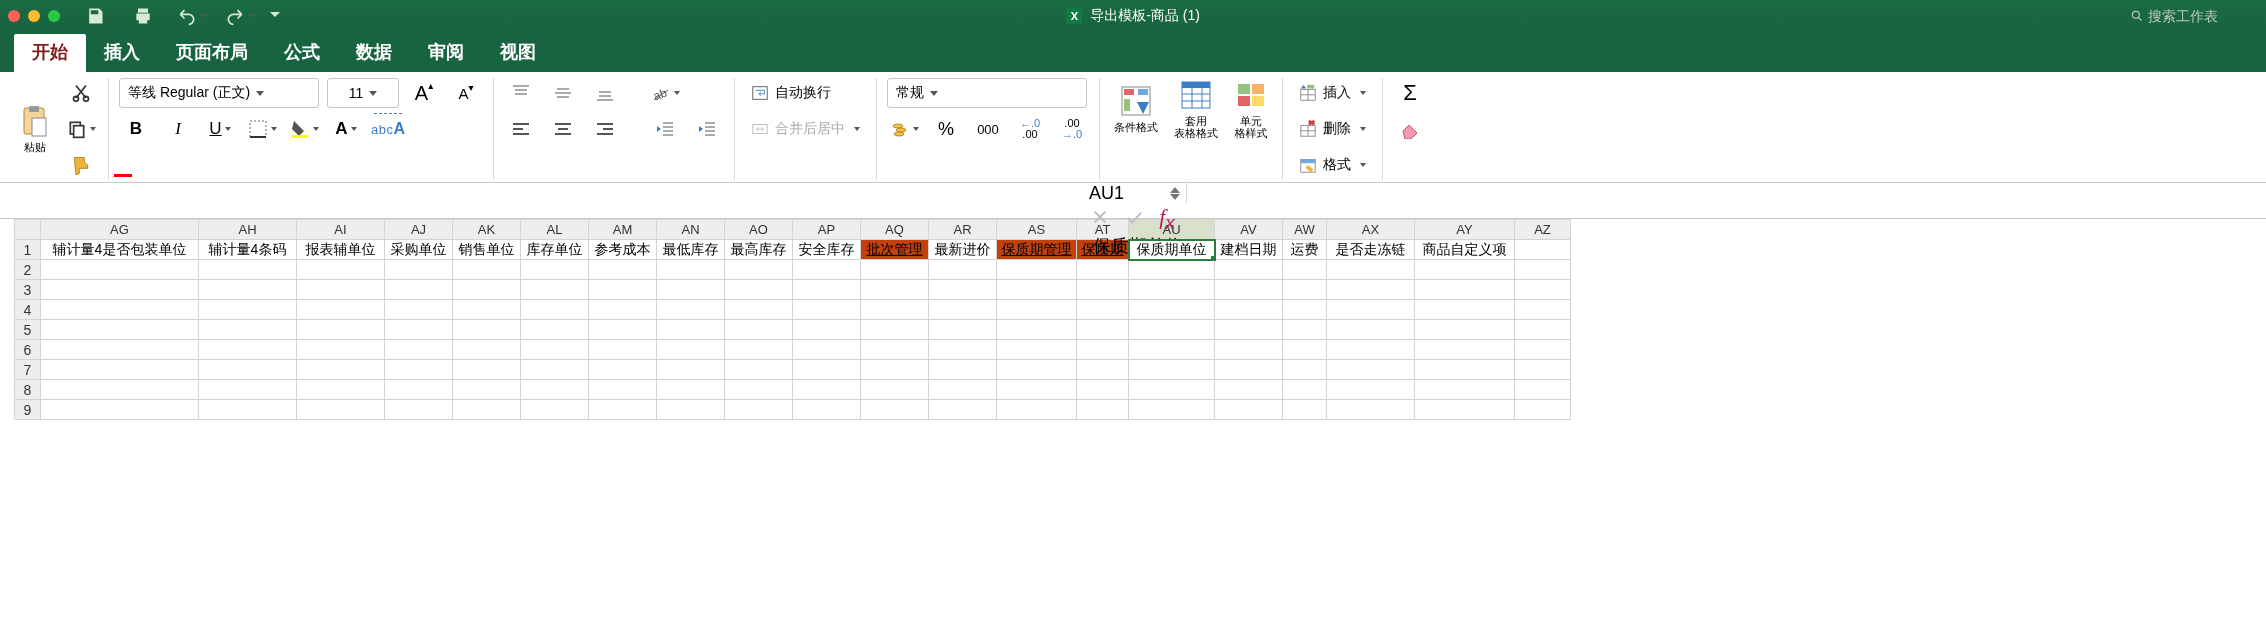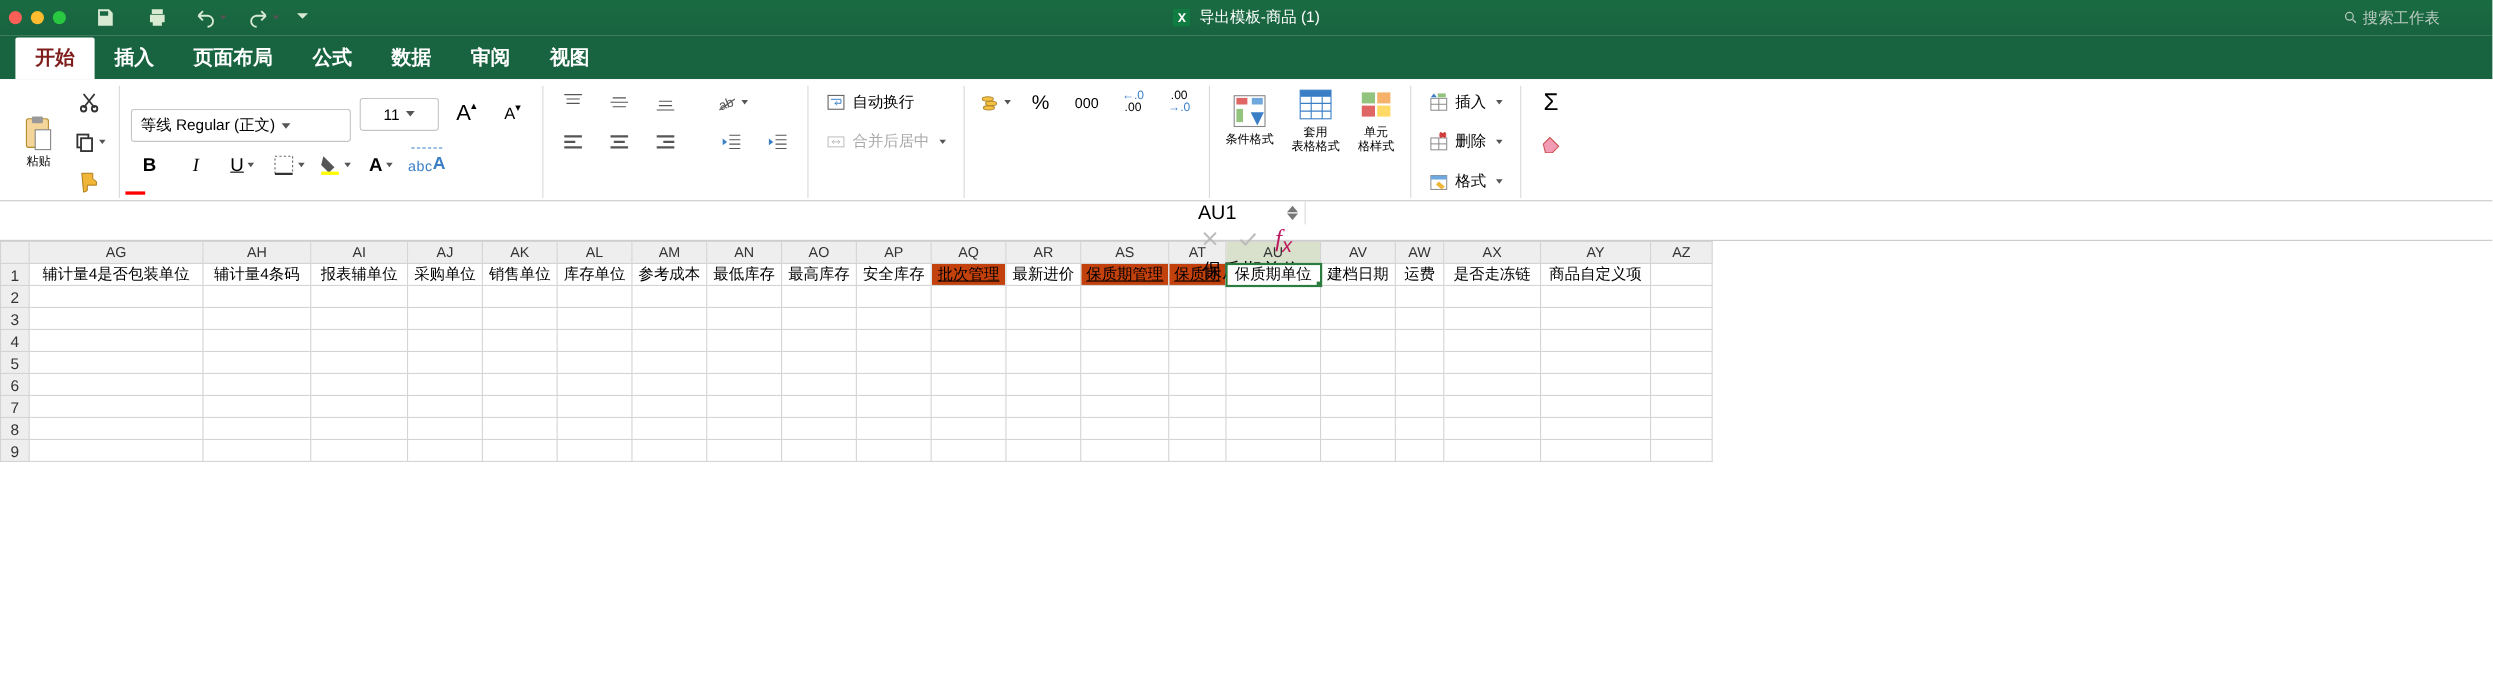--- a/index.html
+++ b/index.html
@@ -37,21 +37,21 @@
 .iconbtn svg{width:20px;height:20px;}
 .iconbtn.dd::after{content:"";border-left:3px solid transparent;border-right:3px solid transparent;border-top:4px solid #555;margin-left:3px;}
 .big { display:flex; flex-direction:column; align-items:center; gap:3px; cursor:pointer; padding:0 4px;}
 .big svg{width:34px;height:34px;}
 .big span{font-size:11px;line-height:1.1;text-align:center;}
 .dropline{display:flex;align-items:center;font-size:14px;gap:6px;padding:0 6px;height:30px;cursor:pointer;}
 .dropline svg{width:18px;height:18px;}
 .dropline.dd::after{content:"";border-left:3px solid transparent;border-right:3px solid transparent;border-top:4px solid #555;margin-left:3px;}
 .muted{color:#a9a9a9;}
 .muted svg{fill:#ccc;stroke:#ccc;}
-.fontname{width:200px;justify-content:flex-start;margin-top:21px;}
+.fontname{width:200px;justify-content:flex-start;}
 .fontsize{width:72px;}
 .bold{font-weight:bold;font-size:17px;}
 .italic{font-style:italic;font-size:17px;font-family:serif;}
 .under{text-decoration:underline;font-size:17px;}
 .dashabc{font-size:13px; color:#3a7fc6; position:relative;}
 .dashabc .ab{letter-spacing:0.5px;}
 .dashabc .uline{position:absolute;top:-2px;left:2px;right:2px;border-top:1px dashed #3a7fc6;}
 
 
 .fbar { height:36px; display:flex; align-items:center; border-bottom:1px solid #c9c9c9; font-size:18px;flex-direction:column;}
@@ -60,21 +60,21 @@
 .namebox .stepper span{width:0;height:0;border-left:5px solid transparent;border-right:5px solid transparent;}
 .namebox .stepper .u{border-bottom:6px solid #777;}
 .namebox .stepper .d{border-top:6px solid #777;}
 .fbtns{display:flex;align-items:center;gap:16px;padding:0 14px;color:#999;}
 .fbtns svg{width:18px;height:18px;}
 .fx{font-style:italic;font-family:serif;font-size:22px;color:#be185d;}
 .fedit{flex:1;padding-left:10px;}
 
 
 .gridwrap{overflow:hidden;}
-table.grid{border-collapse:collapse;table-layout:fixed;}
+table.grid{border-collapse:collapse;table-layout:fixed;margin-left:14px;}
 .grid th,.grid td{border:1px solid #d4d4d4;font-size:14px;height:20px;text-align:center;background:#fff;}
 .grid thead th{background:#eee;font-weight:normal;color:#333;}
 .grid tbody th{background:#eee;width:26px;font-weight:normal;color:#333;}
 .corner{width:26px;background:#eee;}
 th.colh{font-size:13px;}
 .colh.sel{background:#d9e1cc;}
 td.hl{background:#c2410c;text-decoration:underline;}
 td.selcell{outline:2px solid #2a7d3e;outline-offset:-1px;position:relative;}
 td.selcell::after{content:"";position:absolute;right:-3px;bottom:-3px;width:6px;height:6px;background:#2a7d3e;}
 .grid tbody td{white-space:nowrap;overflow:hidden;}
@@ -292,20 +292,25 @@
             <path stroke="#bbb" d="M6 10h8M6 10l2-2M6 10l2 2M14 10l-2-2M14 10l-2 2"></path>
           </svg>
         <span>合并后居中</span>
       </div>
     </div>
   </div>
 
   <div class="group">
     <div class="rows">
       <div class="row">
+          <div class="ctrl dd" style="width:200px;justify-content:flex-start;">
+            <span>常规</span>
+          </div>
+        </div>
+      <div class="row">
         <span class="iconbtn dd">
             <svg viewBox="0 0 20 20">
               <ellipse cx="8" cy="7" rx="5" ry="2" fill="#f5c242" stroke="#b58a2e"></ellipse>
               <ellipse cx="11" cy="11" rx="5" ry="2" fill="#f5c242" stroke="#b58a2e"></ellipse>
               <ellipse cx="9" cy="15" rx="5" ry="2" fill="#f5c242" stroke="#b58a2e"></ellipse>
             </svg>
           </span>
         <span class="iconbtn" style="font-size:18px;">%</span>
         <span class="iconbtn" style="font-size:13px;">000</span>
         <span class="iconbtn" style="font-size:11px;flex-direction:column;line-height:1;">

